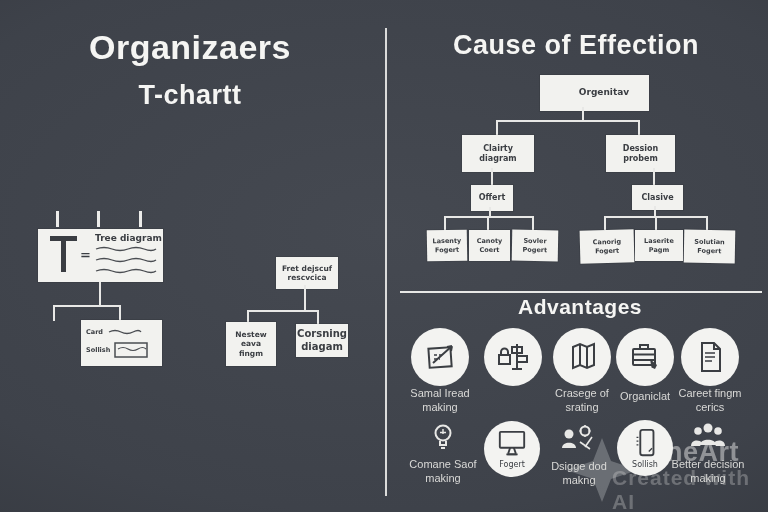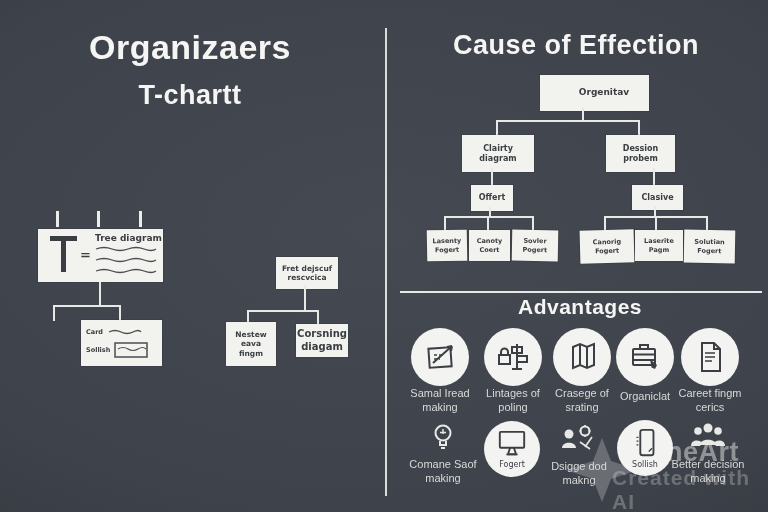--- a/index.html
+++ b/index.html
@@ -157,21 +157,20 @@
   </div>
   <div class="adv-circle" style="left:681px;top:328px;">
     <svg width="36" height="36" viewBox="0 0 36 36" fill="none" stroke="#3b3e43" stroke-width="2">
       <path d="M10 4 h12 l6 6 v22 h-18 z"></path>
       <path d="M22 4 v6 h6"></path>
       <path d="M13 14 h10 M13 18 h10 M13 22 h7" stroke-width="1.6"></path>
     </svg>
   </div>
 
   <div class="adv-label" style="left:403px;top:387px;width:74px;">Samal Iread making</div>
-  <div class="adv-label" style="left:476px;top:387px;width:74px;">Lintages of poling</div>
   <div class="adv-label" style="left:545px;top:387px;width:74px;">Crasege of srating</div>
   <div class="adv-label" style="left:605px;top:390px;width:80px;">Organiclat</div>
   <div class="adv-label" style="left:671px;top:387px;width:78px;">Careet fingm cerics</div>
 
   <svg style="position:absolute;left:429px;top:422px;z-index:3;" width="28" height="34" viewBox="0 0 28 34" fill="none" stroke="#e8e8e6" stroke-width="2">
     <circle cx="14" cy="11" r="7.5"></circle>
     <path d="M11 19 v4 h6 v-4 M12 26 h4"></path>
     <path d="M14 7 v5 M11 10.5 h6" stroke-width="1.4"></path>
   </svg>
   <div class="adv-label" style="left:401px;top:458px;width:84px;">Comane Saof making</div>

